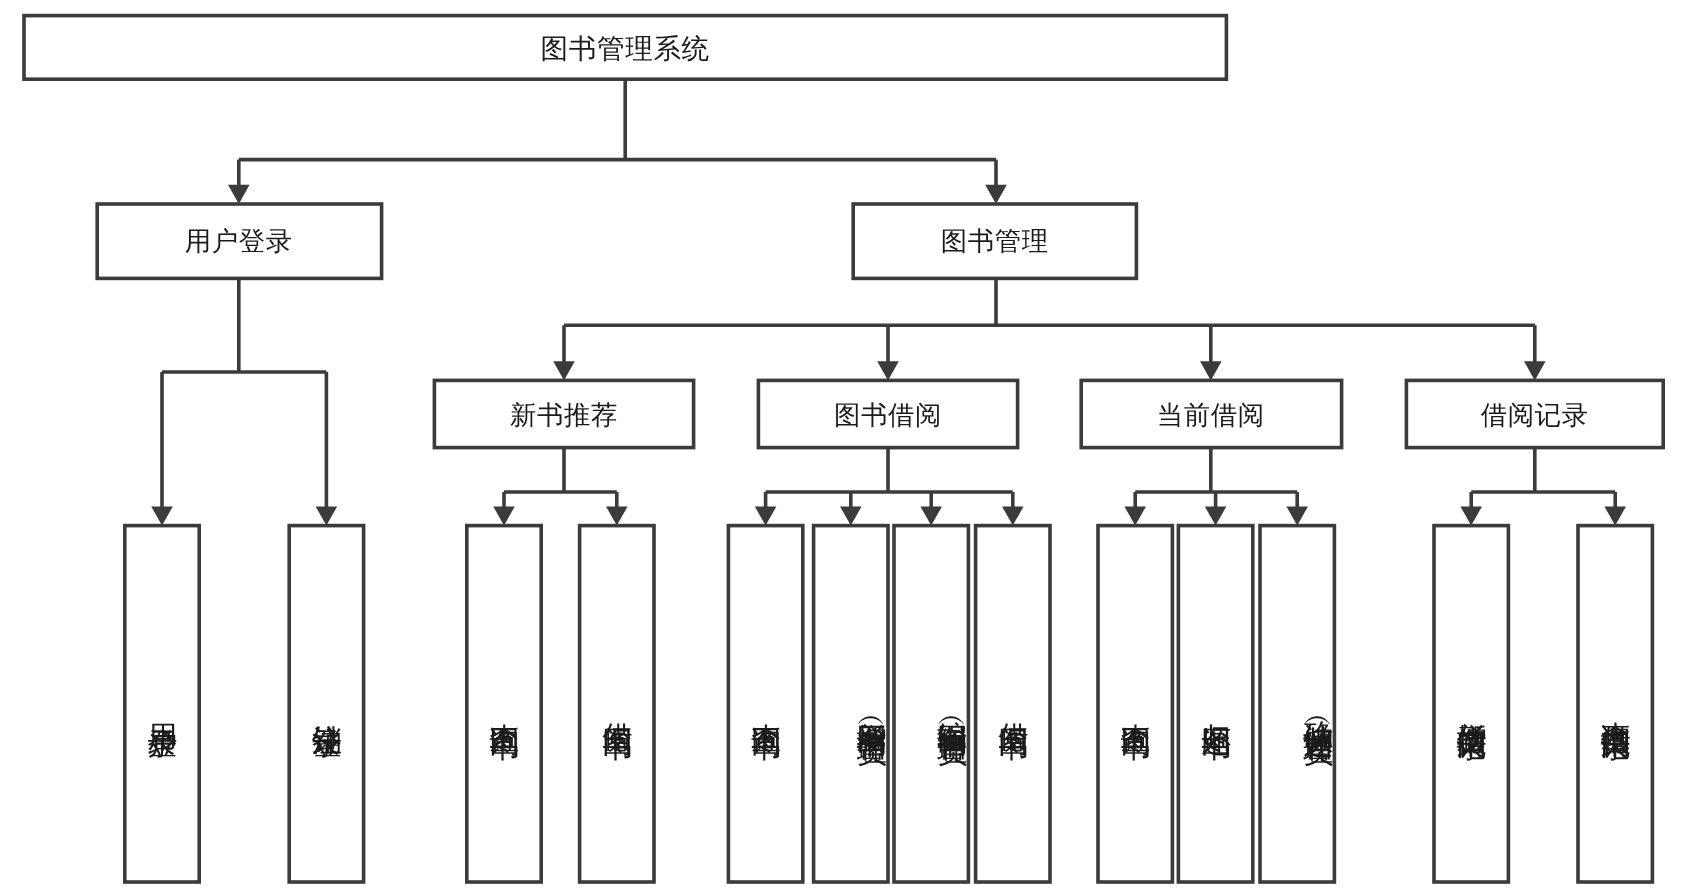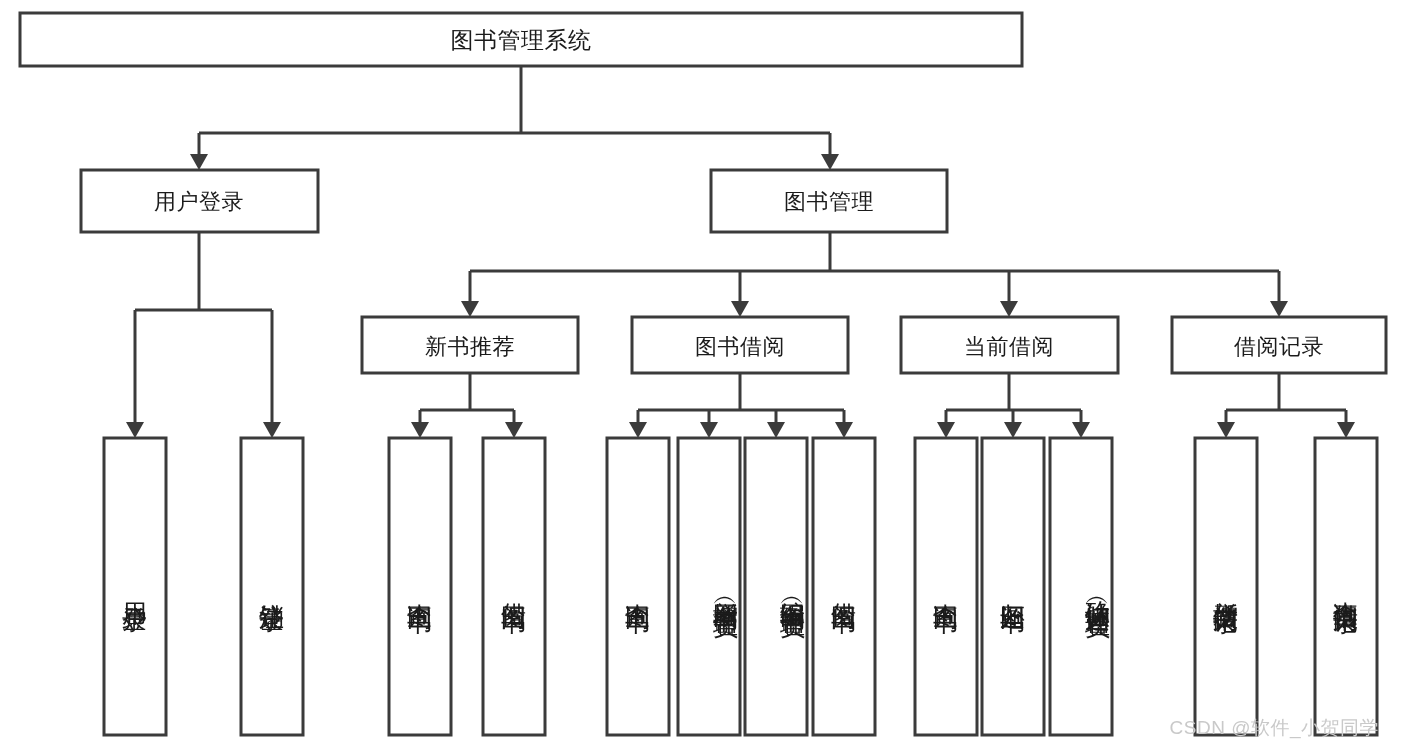--- a/index.html
+++ b/index.html
@@ -216,14 +216,13 @@
   <div class="vlabel" style="left:745px; top:438px; width:62px; height:297px; align-items:flex-start; padding-top:6px; box-sizing:border-box;">编辑图书（管理员）</div>
   <div class="vlabel" style="left:813px; top:438px; width:62px; height:297px;">借阅图书</div>
 
   <div class="vlabel" style="left:915px; top:438px; width:62px; height:297px;">查询图书</div>
   <div class="vlabel" style="left:982px; top:438px; width:62px; height:297px;">归还图书</div>
   <div class="vlabel" style="left:1050px; top:438px; width:62px; height:297px; align-items:flex-start; padding-top:6px; box-sizing:border-box;">确认归还（管理员）</div>
 
   <div class="vlabel" style="left:1195px; top:438px; width:62px; height:297px;">新增借阅记录</div>
   <div class="vlabel" style="left:1315px; top:438px; width:62px; height:297px;">查询借阅记录</div>
 
-  <div class="watermark">CSDN @软件_小贺同学</div>
 </div>
 
 </body></html>

